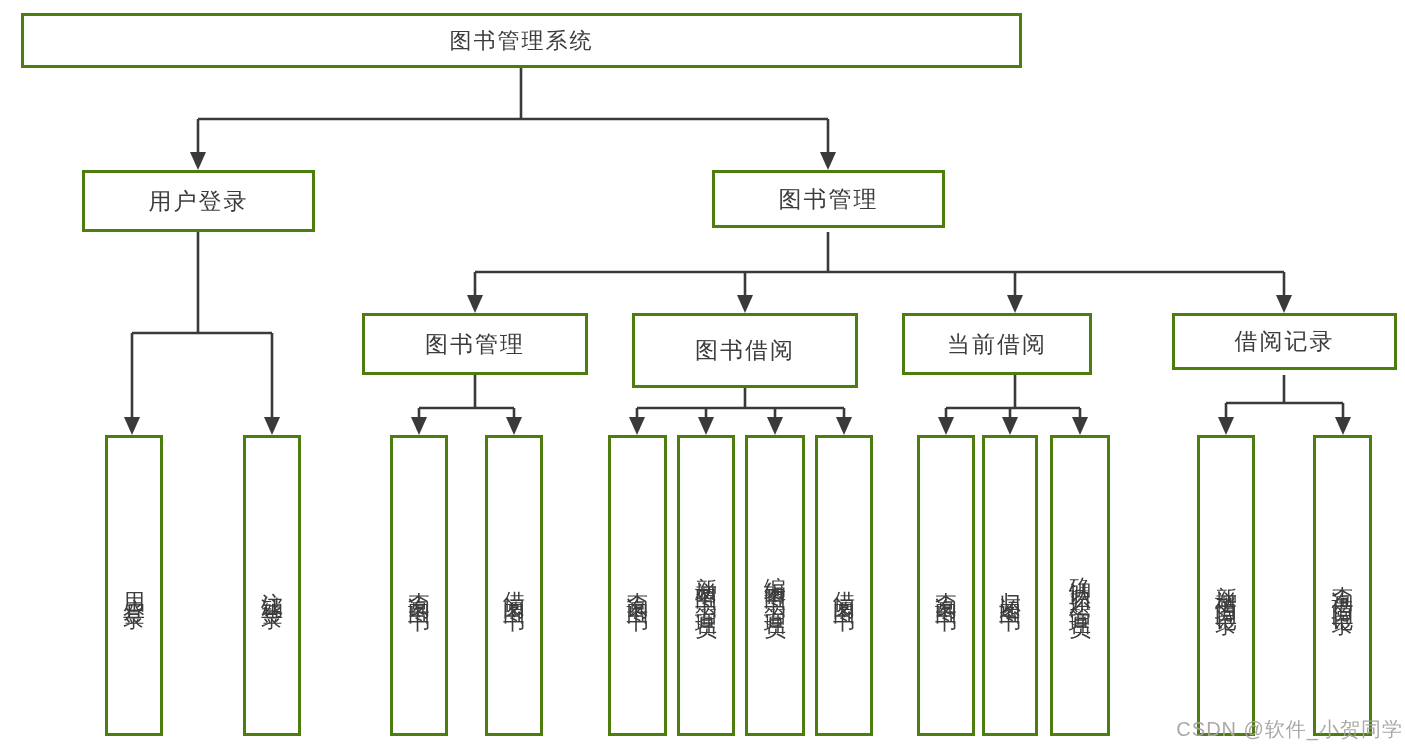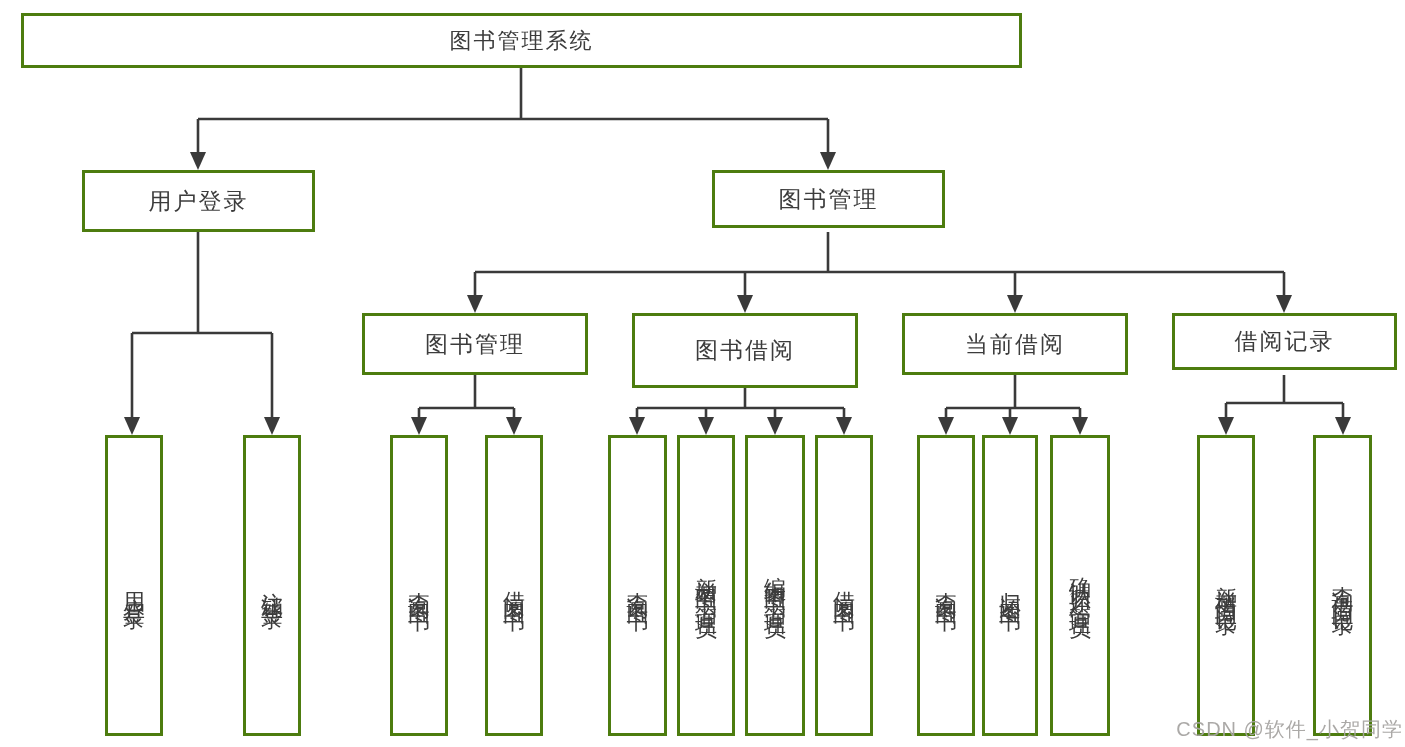--- a/index.html
+++ b/index.html
@@ -136,21 +136,21 @@
   <div class="box" style="left:712px; top:170px; width:233px; height:58px;">
     <span>图书管理</span>
   </div>
 
   <div class="box" style="left:362px; top:313px; width:226px; height:62px;">
     <span>图书管理</span>
   </div>
   <div class="box" style="left:632px; top:313px; width:226px; height:75px;">
     <span>图书借阅</span>
   </div>
-  <div class="box" style="left:902px; top:313px; width:226px; height:62px;">
+  <div class="box" style="left:902px; top:313px; width:190px; height:62px;">
     <span>当前借阅</span>
   </div>
   <div class="box" style="left:1172px; top:313px; width:225px; height:57px;">
     <span>借阅记录</span>
   </div>
 
   <div class="box leaf" style="left:105px; top:435px; width:58px; height:301px;">
     <span>用户登录</span>
   </div>
   <div class="box leaf" style="left:243px; top:435px; width:58px; height:301px;">

